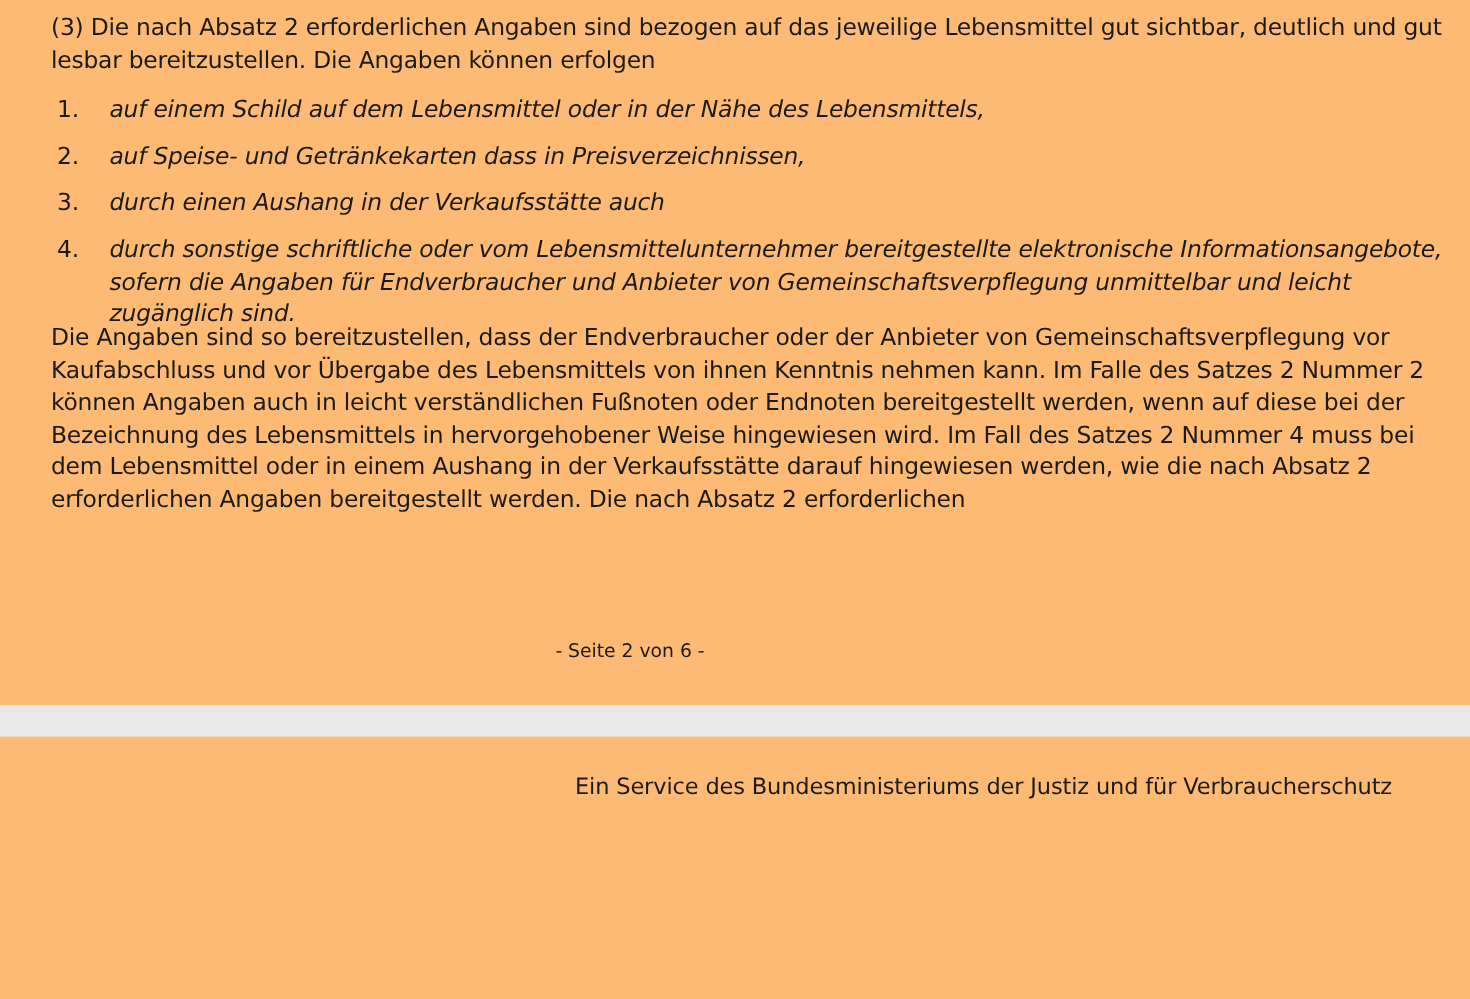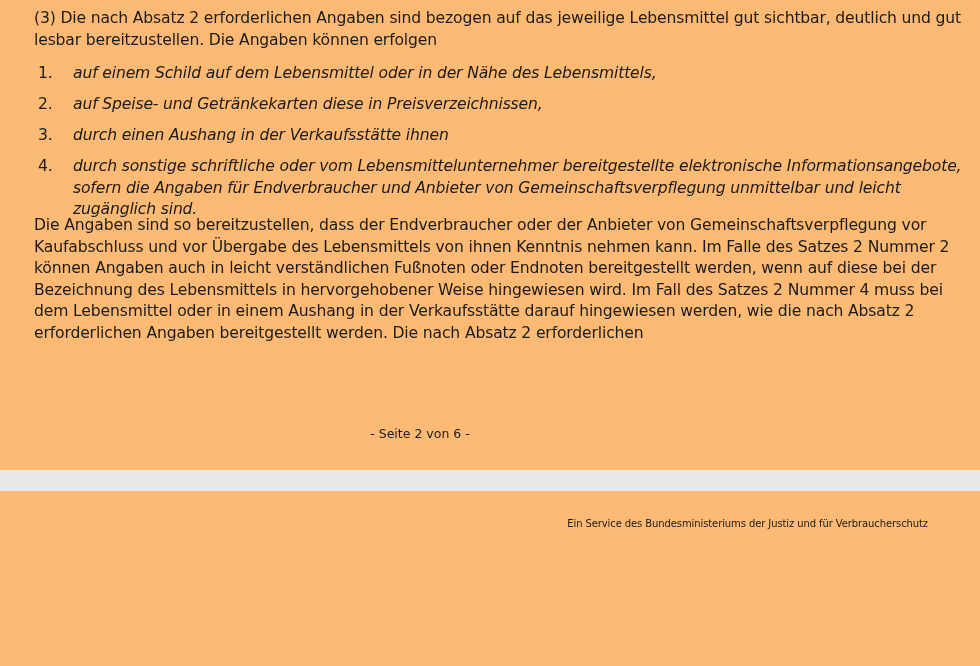--- a/index.html
+++ b/index.html
@@ -46,44 +46,44 @@
     width: 840px;
     text-align: center;
     font-size: 12.5px;
     line-height: 18px;
   }
   .footer {
     position: absolute;
     top: 24px;
     right: 52px;
     text-align: right;
-    font-size: 10px;
+    font-size: 15px;
     line-height: 18px;
     letter-spacing: -0.1px;
   }
   .p3 { top: 114px; }
 </style>
 </head>
 <body>
 
 <div class="page page-top">
   <p class="para p1">(3) Die nach Absatz 2 erforderlichen Angaben sind bezogen auf das jeweilige Lebensmittel gut sichtbar, deutlich und gut lesbar bereitzustellen. Die Angaben können erfolgen</p>
 
   <ul class="list">
     <li>
       <span class="num">1.</span>
       <span class="txt">auf einem Schild auf dem Lebensmittel oder in der Nähe des Lebensmittels,</span>
     </li>
     <li>
       <span class="num">2.</span>
-      <span class="txt">auf Speise- und Getränkekarten diese in Preisverzeichnissen,</span>
+      <span class="txt">auf Speise- und Getränkekarten dass in Preisverzeichnissen,</span>
     </li>
     <li>
       <span class="num">3.</span>
-      <span class="txt">durch einen Aushang in der Verkaufsstätte ihnen</span>
+      <span class="txt">durch einen Aushang in der Verkaufsstätte auch</span>
     </li>
     <li>
       <span class="num">4.</span>
       <span class="txt">durch sonstige schriftliche oder vom Lebensmittelunternehmer bereitgestellte elektronische Informationsangebote, sofern die Angaben für Endverbraucher und Anbieter von Gemeinschaftsverpflegung unmittelbar und leicht zugänglich sind.</span>
     </li>
   </ul>
 
   <p class="para p2">Die Angaben sind so bereitzustellen, dass der Endverbraucher oder der Anbieter von Gemeinschaftsverpflegung vor Kaufabschluss und vor Übergabe des Lebensmittels von ihnen Kenntnis nehmen kann. Im Falle des Satzes 2 Nummer 2 können Angaben auch in leicht verständlichen Fußnoten oder Endnoten bereitgestellt werden, wenn auf diese bei der Bezeichnung des Lebensmittels in hervorgehobener Weise hingewiesen wird. Im Fall des Satzes 2 Nummer 4 muss bei dem Lebensmittel oder in einem Aushang in der Verkaufsstätte darauf hingewiesen werden, wie die nach Absatz 2 erforderlichen Angaben bereitgestellt werden. Die nach Absatz 2 erforderlichen</p>
 
   <div class="page-num">- Seite 2 von 6 -</div>

